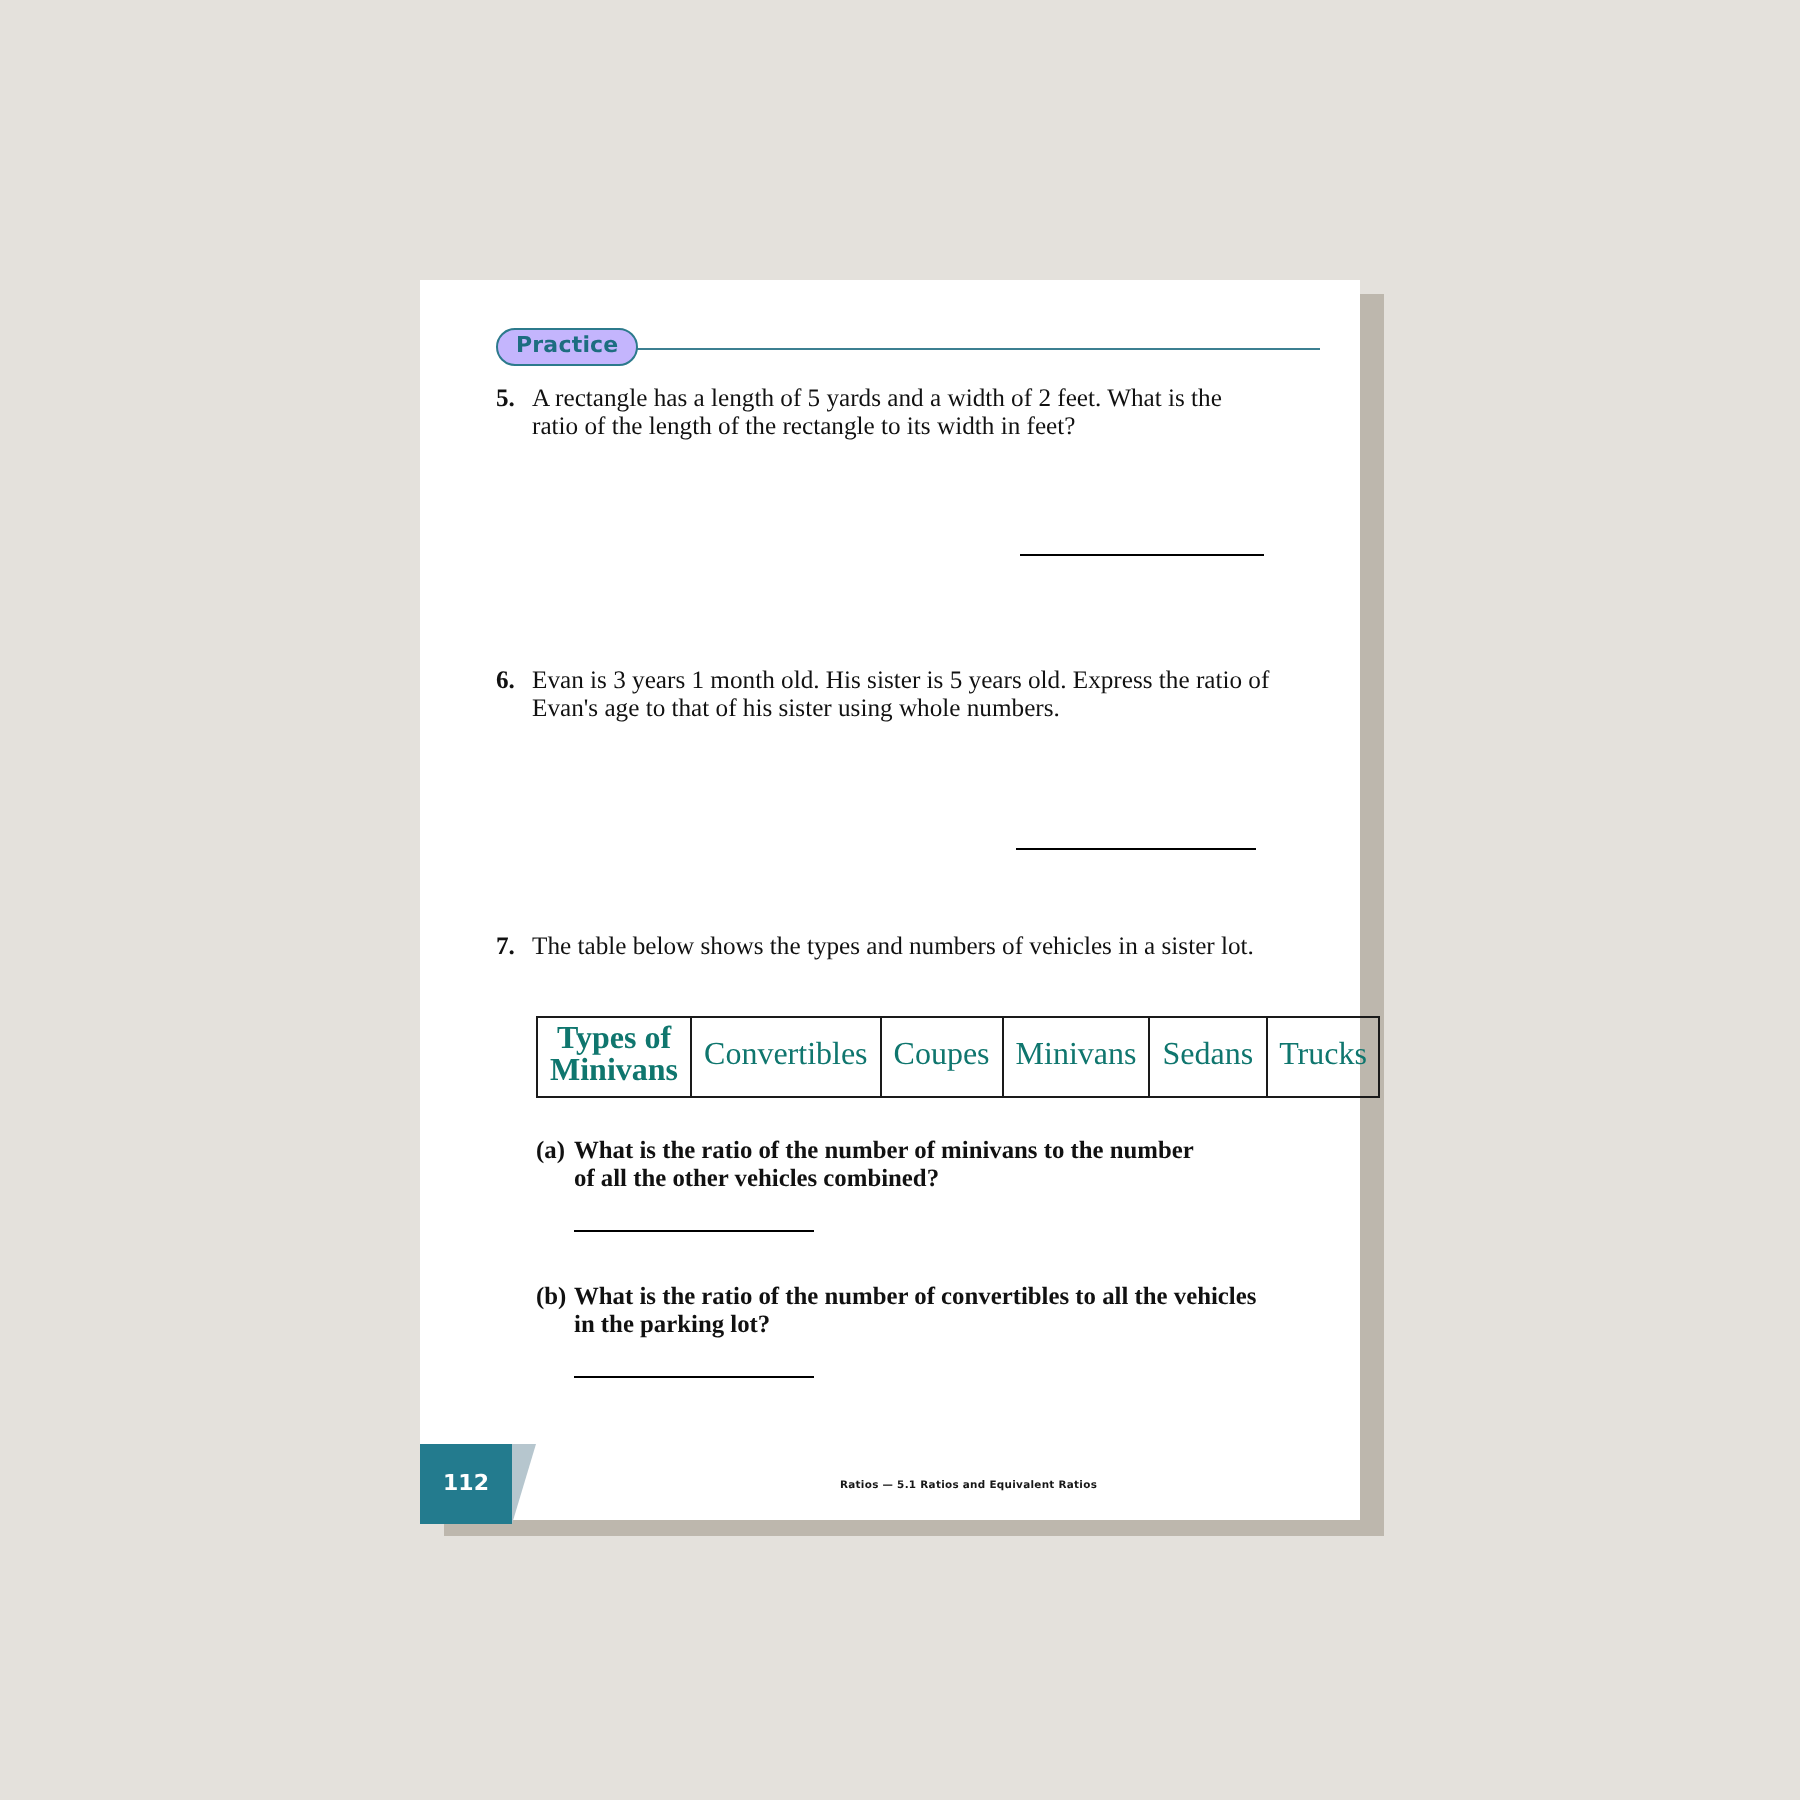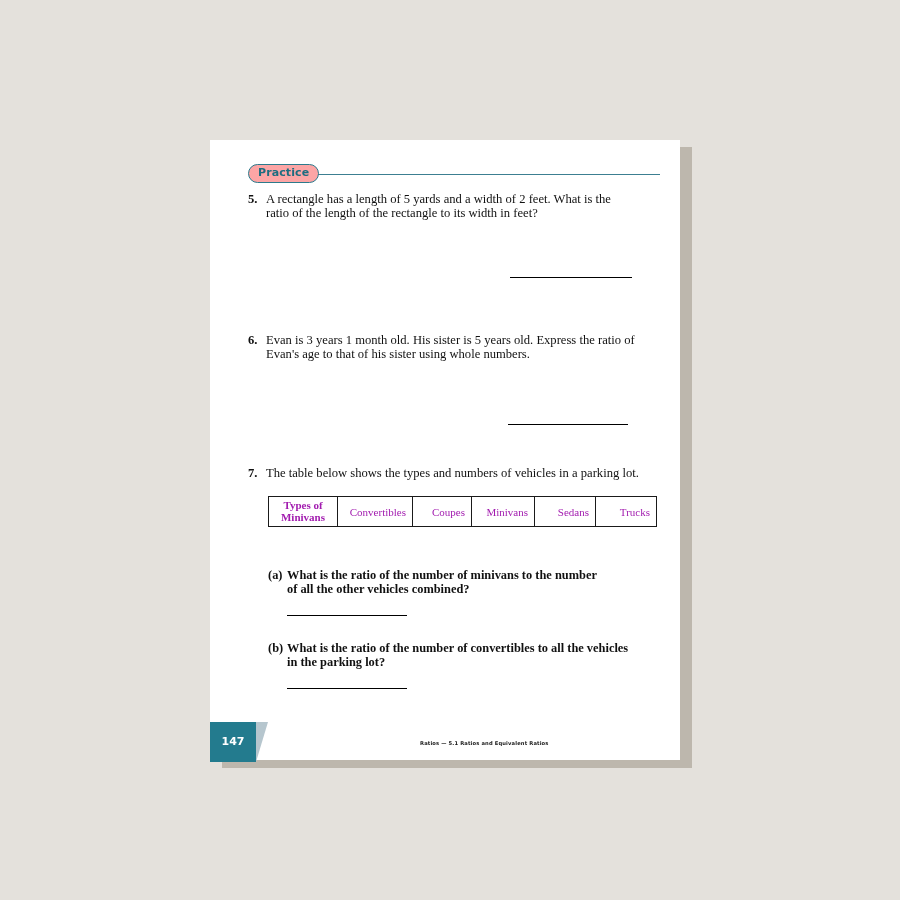--- a/index.html
+++ b/index.html
@@ -58,21 +58,21 @@
     height: 1px;
     background: #3c7f91;
   }
   #practice-badge {
     position: absolute;
     left: 0;
     top: 0;
     padding: 2px 9px 3px 9px;
     border: 1.4px solid #2c7a8c;
     border-radius: 11px;
-    background: #fca5a5;
+    background: #c4b5fd;
     color: #1d6d80;
     font-family: "DejaVu Sans", sans-serif;
     font-weight: bold;
     font-size: 11px;
     letter-spacing: .1px;
     line-height: 12px;
     z-index: 2;
   }
 
   
@@ -102,24 +102,24 @@
   }
   #answer-line-5 { left: 300px; top: 137px; width: 122px; }
   #answer-line-6 { left: 298px; top: 284px; width: 120px; }
   #answer-line-7a { left: 77px; top: 475px; width: 120px; }
   #answer-line-7b { left: 77px; top: 548px; width: 120px; }
 
   
   #vehicle-table {
     position: absolute;
     left: 58px;
-    top: 356px;
+    top: 368px;
     border-collapse: collapse;
-    font-size: 11px;
-    color: #a21caf;
+    font-size: 16px;
+    color: #0f766e;
   }
   #vehicle-table td {
     border: 1px solid #1a1a1a;
     text-align: center;
     vertical-align: middle;
     padding: 3px 6px;
     height: 23px;
   }
   #vehicle-table td.rowhead {
     font-weight: bold;
@@ -213,21 +213,21 @@
   <div class="answer-line" id="answer-line-5"></div>
 
   <div class="question" id="question-6">
     <span class="q-num">6.</span>
     <span class="q-text">Evan is 3 years 1 month old. His sister is 5 years old. Express the ratio of Evan's age to that of his sister using whole numbers.</span>
   </div>
   <div class="answer-line" id="answer-line-6"></div>
 
   <div class="question" id="question-7">
     <span class="q-num">7.</span>
-    <span class="q-text">The table below shows the types and numbers of vehicles in a parking lot.</span>
+    <span class="q-text">The table below shows the types and numbers of vehicles in a sister lot.</span>
   </div>
 
   <table id="vehicle-table">
     <tbody>
         <tr>
       <td class="rowhead">
         <span>Types of</span><br>
         <span>Minivans</span>
       </td>
       <td class="colhead col-convertibles">Convertibles</td>
@@ -247,16 +247,16 @@
 
   <div class="subquestion" id="subquestion-b">
     <span class="sub-label">(b)</span>
     <span class="sub-text">What is the ratio of the number of convertibles to all the vehicles in the parking lot?</span>
   </div>
   <div class="answer-line" id="answer-line-7b"></div>
 
 </div>
 
 <div id="page-tab">
-  <div id="page-tab-number">147</div>
+  <div id="page-tab-number">112</div>
 </div>
 <div id="page-tab-flap"></div>
 <div id="footer-chapter">Ratios — 5.1 Ratios and Equivalent Ratios</div>
 
 </body></html>

